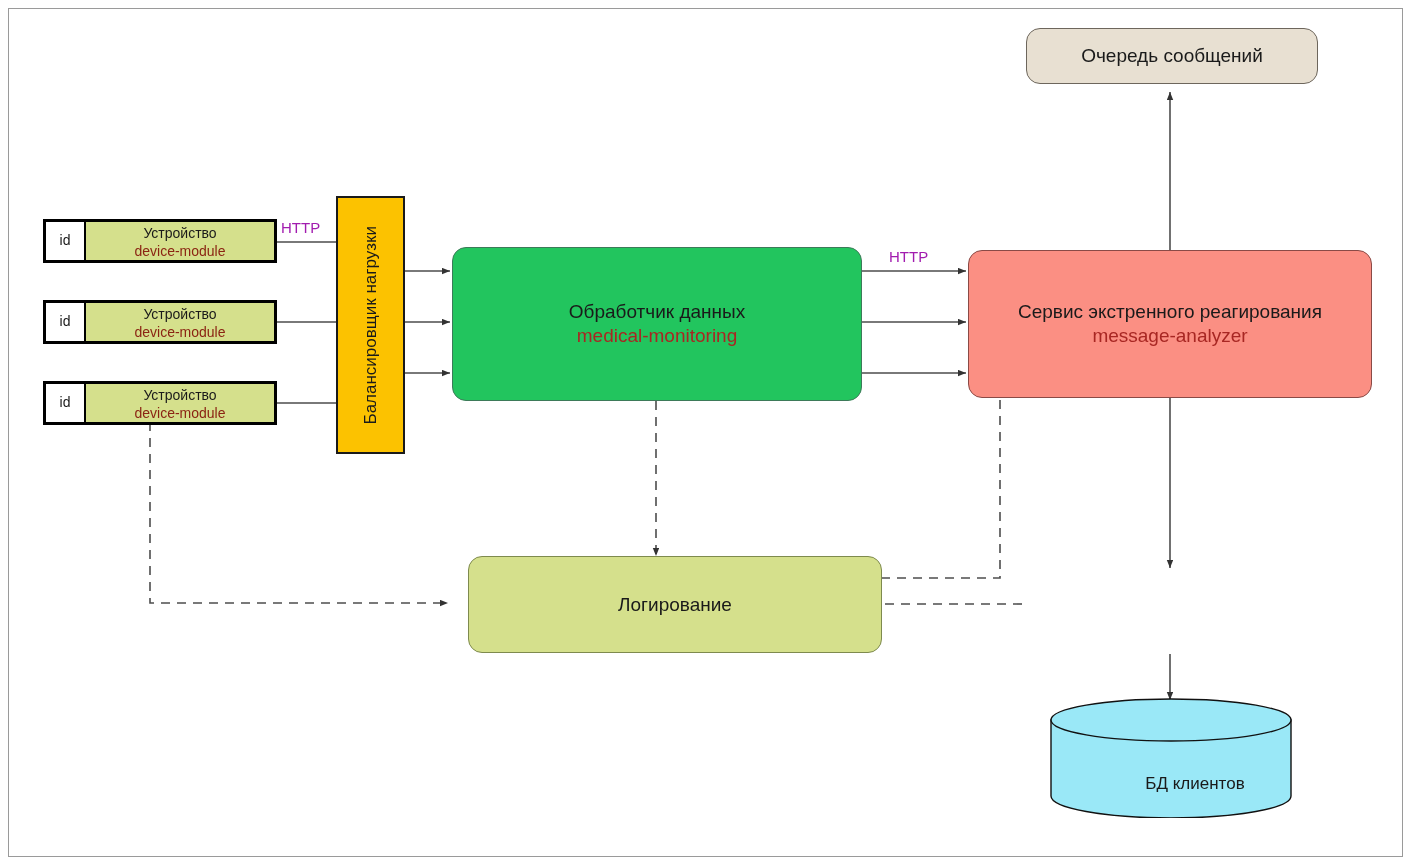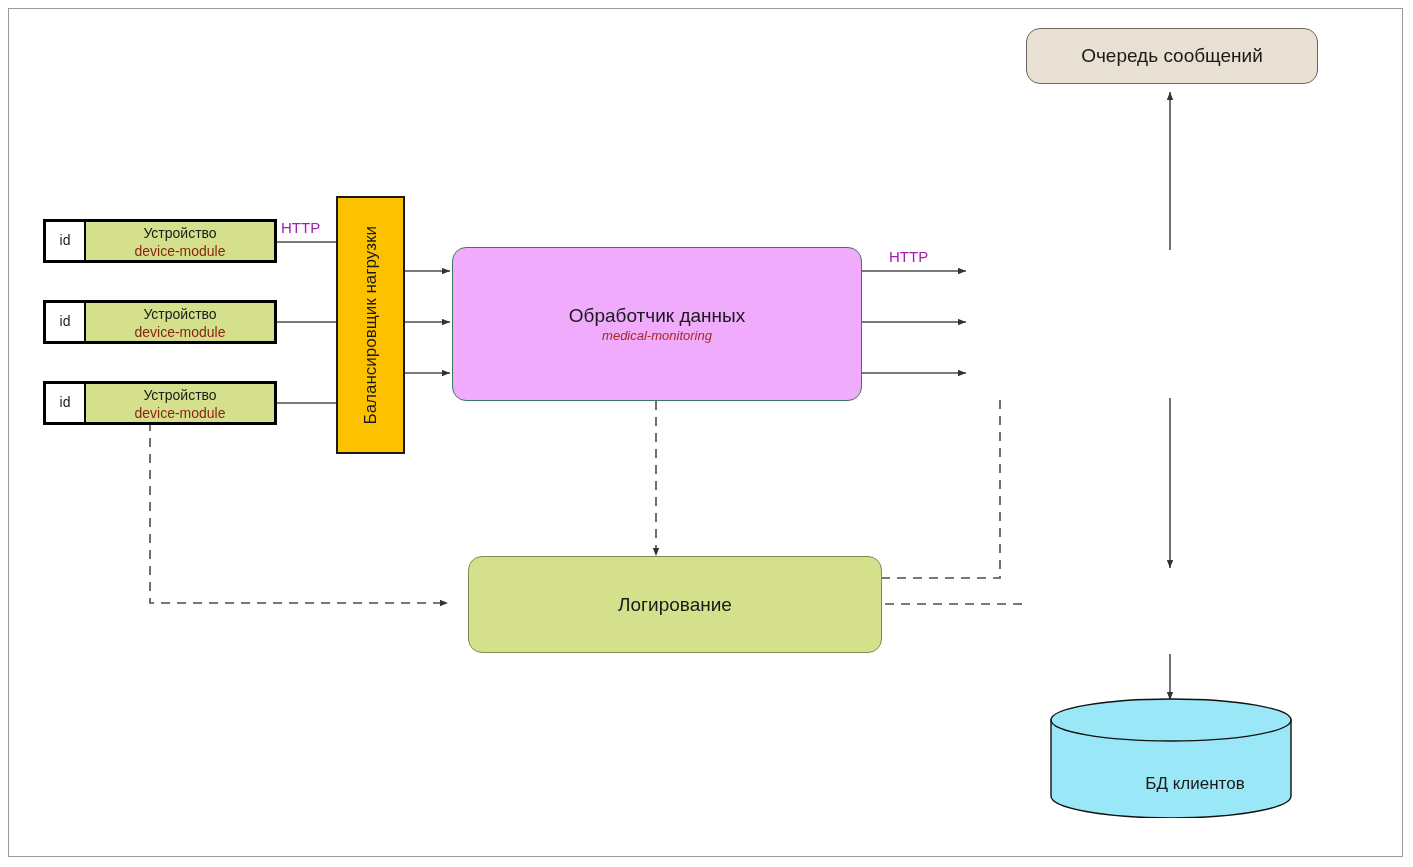--- a/index.html
+++ b/index.html
@@ -96,25 +96,25 @@
     white-space: nowrap;
     text-align: center;
     line-height: 1.5;
   }
   
   .rbox {
     border-radius: 14px;
     border: 1px solid #5a5a5a;
   }
   #processor {
-    background: #f0abfc;
+    background: #22c55e;
     border: 1px solid #3d7a59;
   }
   #processor .t1 { font-size: 19px; color: #1a1a1a; }
-  #processor .t2 { font-size: 13px; color: #a82723; font-style: italic; }
+  #processor .t2 { font-size: 19px; color: #a82723; }
 
   #emergency {
     background: #fb8f83;
     border: 1px solid #8a4a46;
   }
   #emergency .t1 { font-size: 19px; color: #1a1a1a; }
   #emergency .t2 { font-size: 19px; color: #a82723; }
 
   #queue {
     background: #e8e0d2;
@@ -234,20 +234,24 @@
 
   <div class="node" id="balancer" style="left:336px; top:196px; width:69px; height:258px;">
     <div class="vtext">Балансировщик нагрузки</div>
   </div>
 
   <div class="node rbox" id="processor" style="left:452px; top:247px; width:410px; height:154px;">
     <div class="t1">Обработчик данных</div>
     <div class="t2">medical-monitoring</div>
   </div>
 
+  <div class="node rbox" id="emergency" style="left:968px; top:250px; width:404px; height:148px;">
+    <div class="t1">Сервис экстренного реагирования</div>
+    <div class="t2">message-analyzer</div>
+  </div>
 
   <div class="node rbox" id="queue" style="left:1026px; top:28px; width:292px; height:56px;">
     <div class="t1">Очередь сообщений</div>
   </div>
 
   <div class="node rbox" id="logging" style="left:450px; top:556px; width:414px; height:97px;">
     <div class="t1">Логирование</div>
   </div>
 
 

